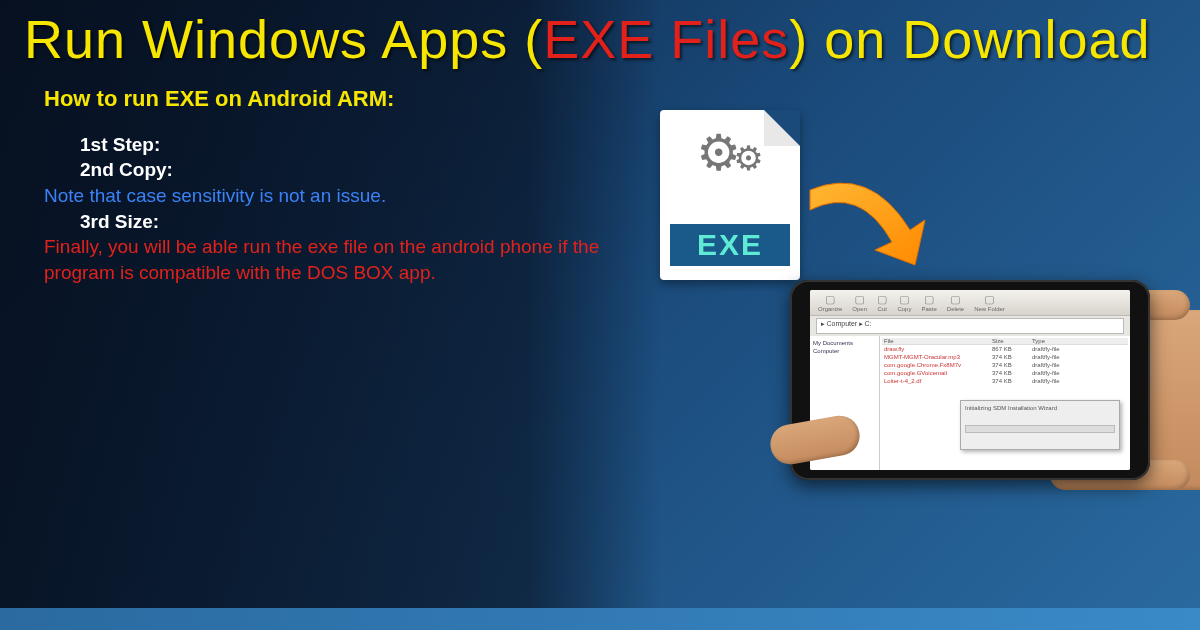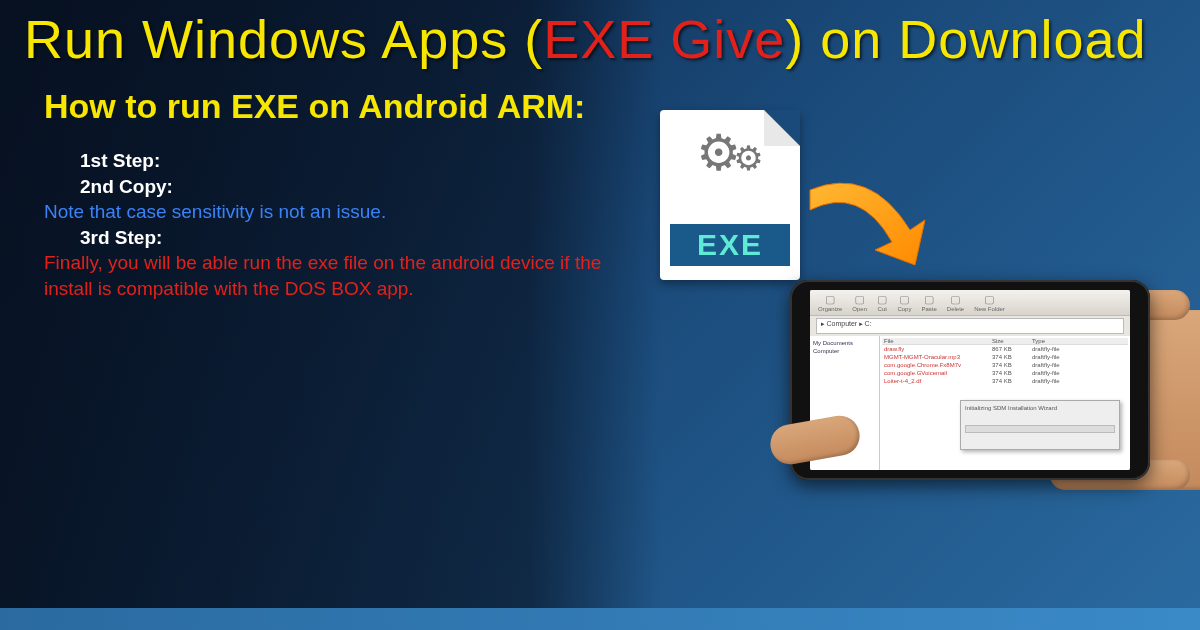--- a/index.html
+++ b/index.html
@@ -31,21 +31,21 @@
     position: relative;
     padding: 14px 0 0 44px;
     width: 630px;
     color: #fff;
     font-size: 19px;
     line-height: 1.35;
   }
   .subtitle {
     color: #f7e600;
     font-weight: bold;
-    font-size: 34px;
+    font-size: 22px;
     margin-bottom: 18px;
   }
   .step-label { font-weight: bold; color: #fff; margin-left: 36px; }
   .note { color: #3b82f6; }
   .final { color: #e3211b; }
   .illustration {
     position: absolute;
     right: 30px;
     top: 110px;
     width: 520px;
@@ -178,38 +178,38 @@
     height: 22px;
     background: linear-gradient(to right, #2a6aa0, #3a8ac8);
   }
 </style>
 </head>
 <body>
 
 <div class="dark-overlay"></div>
 
 <div class="title">
-  <span>Run Windows Apps (</span><span class="red">EXE Give</span><span>) on Download</span>
+  <span>Run Windows Apps (</span><span class="red">EXE Files</span><span>) on Download</span>
 </div>
 
 <div class="content">
   <div class="subtitle">How to run EXE on Android ARM:</div>
 
   <div>
     <div class="step-label">1st Step:</div>
   </div>
 
   <div>
     <div class="step-label">2nd Copy:</div>
     <div class="note">Note that case sensitivity is not an issue.</div>
   </div>
 
   <div>
-    <div class="step-label">3rd Step:</div>
-    <div class="final">Finally, you will be able run the exe file on the android device if the install is compatible with the DOS BOX app.</div>
+    <div class="step-label">3rd Size:</div>
+    <div class="final">Finally, you will be able run the exe file on the android phone if the program is compatible with the DOS BOX app.</div>
   </div>
 </div>
 
 <div class="illustration">
   <div class="exe-file">
     <div class="fold"></div>
     <div class="gears">⚙<span class="g2">⚙</span></div>
     <div class="badge">EXE</div>
   </div>
 

